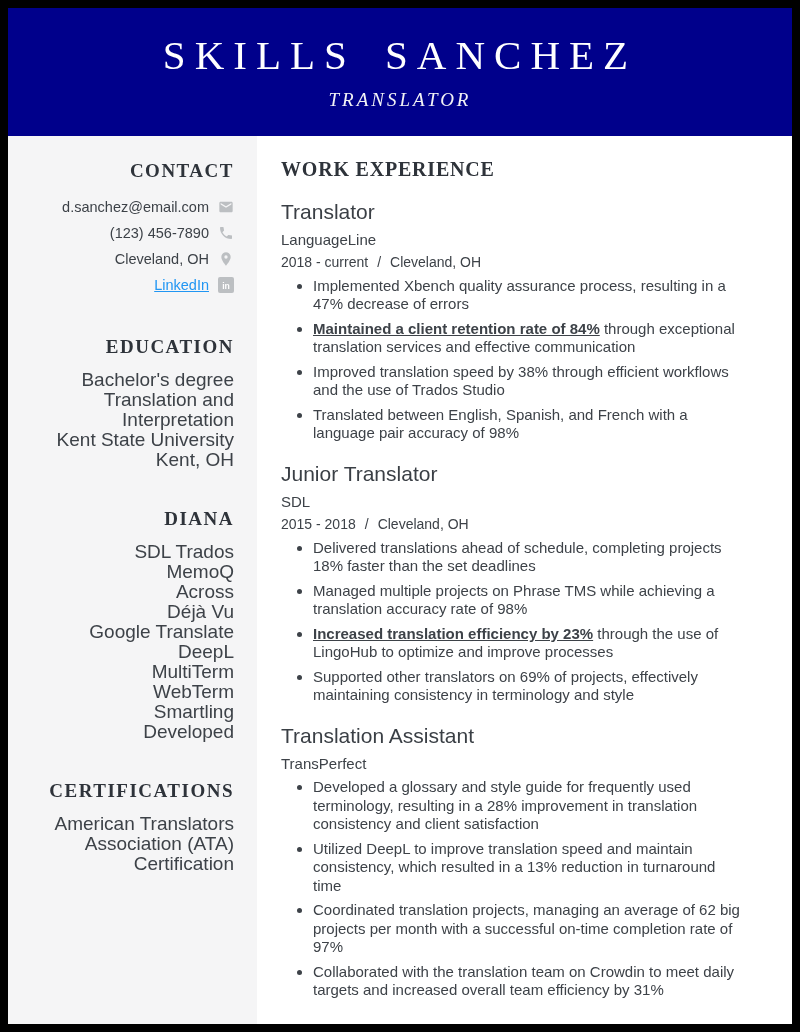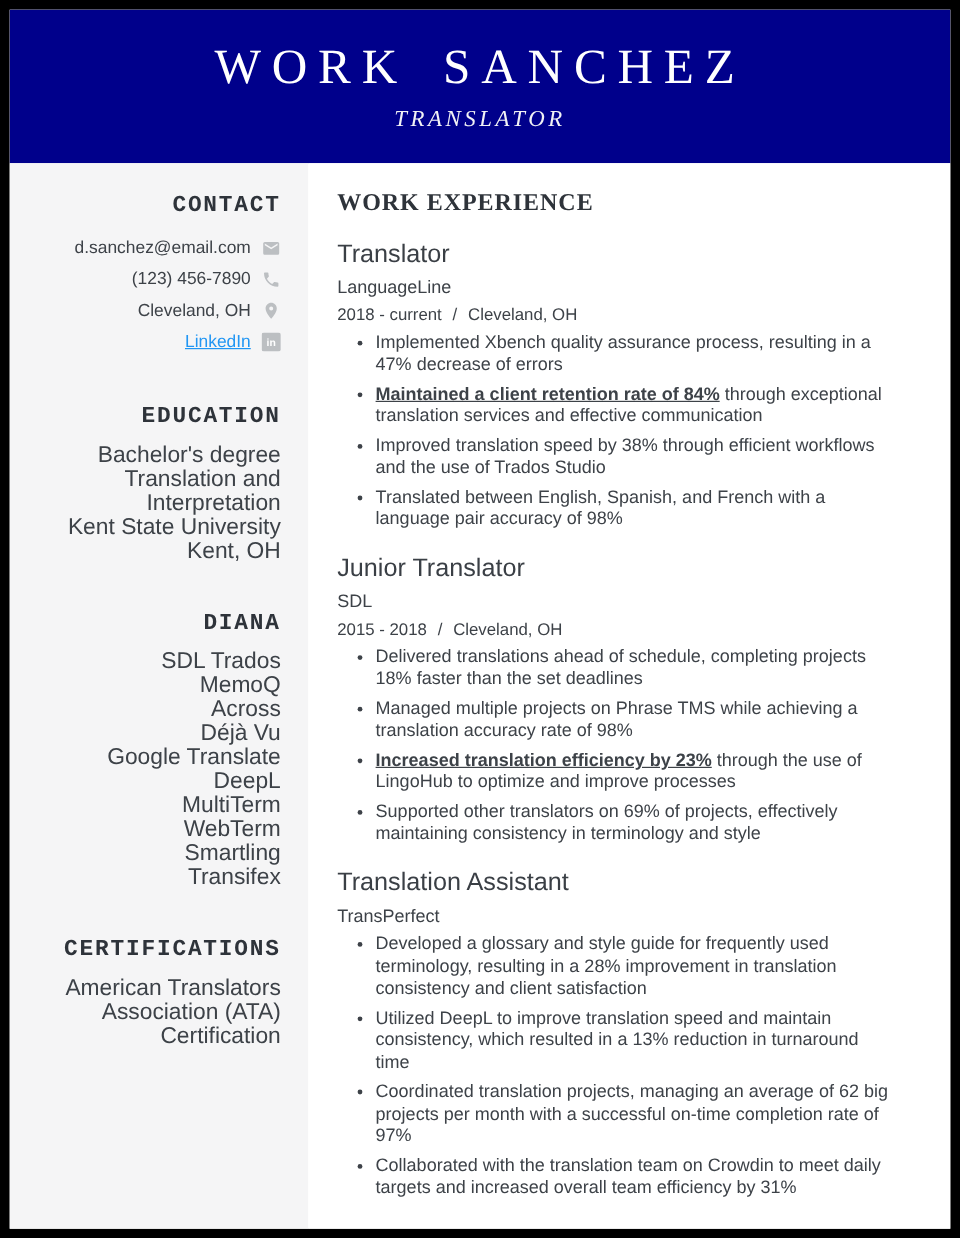--- a/index.html
+++ b/index.html
@@ -9,21 +9,21 @@
   
   .hdr{height:128px;flex:0 0 128px;background:var(--header-bg,#00008b);display:flex;flex-direction:column;align-items:center;justify-content:center;}
   .hdr-name{font-family:"Liberation Serif",serif;font-weight:400;font-size:41px;color:#fff;letter-spacing:9px;word-spacing:10px;line-height:1;margin:0 0 14px 0;}
   .hdr-title{font-family:"Liberation Serif",serif;font-style:italic;font-size:19px;color:#f2f2f5;letter-spacing:3px;line-height:1;}
 
   
   .cols{flex:1;display:flex;min-height:0;}
   .sidebar{flex:0 0 249px;width:249px;background:var(--sidebar-bg,#f5f5f6);box-sizing:border-box;padding:24px 23px 20px 14px;text-align:right;color:#3d4248;}
   .main{flex:1;background:#fff;box-sizing:border-box;padding:22px 51px 20px 24px;color:#3d4248;}
 
-  .side-h{font-family:Liberation Mono, monospace;font-weight:700;font-size:19px;letter-spacing:1.5px;color:#2e333a;margin:0 0 12px 0;}
+  .side-h{font-family:Liberation Serif, serif;font-weight:700;font-size:19px;letter-spacing:1.5px;color:#2e333a;margin:0 0 12px 0;}
   .side-section{margin-top:38px;}
   .side-section:first-child{margin-top:0;}
 
   .contact-row{display:flex;justify-content:flex-end;align-items:center;gap:8px;font-size:14.5px;line-height:26px;}
   .contact-row .link{color:var(--link-blue,#2196f3);text-decoration:underline;cursor:pointer;}
   .cicon{width:17px;height:17px;display:inline-flex;align-items:center;justify-content:center;color:var(--icon-gray,#bcbfc2);flex:0 0 17px;}
   .cicon svg{width:16px;height:16px;display:block;}
 
   .sline{font-size:19px;line-height:20px;}
 
@@ -38,21 +38,21 @@
   ul.bullets li{font-size:15px;line-height:18.5px;margin-bottom:6px;color:#3d4248;}
   ul.bullets li .em{font-weight:700;text-decoration:underline;}
 </style>
 </head>
 <body>
 
 <div class="frame">
   <div class="page">
 
     <div class="hdr">
-      <div class="hdr-name">WORK SANCHEZ</div>
+      <div class="hdr-name">SKILLS SANCHEZ</div>
       <div class="hdr-title">TRANSLATOR</div>
     </div>
 
     <div class="cols">
 
       <aside class="sidebar">
         <div class="side-section">
           <h3 class="side-h">CONTACT</h3>
           <div>
               <div class="contact-row">
@@ -106,21 +106,21 @@
           <div>
               <div class="sline">SDL Trados</div>
               <div class="sline">MemoQ</div>
               <div class="sline">Across</div>
               <div class="sline">Déjà Vu</div>
               <div class="sline">Google Translate</div>
               <div class="sline">DeepL</div>
               <div class="sline">MultiTerm</div>
               <div class="sline">WebTerm</div>
               <div class="sline">Smartling</div>
-              <div class="sline">Transifex</div>
+              <div class="sline">Developed</div>
             </div>
         </div>
 
         <div class="side-section">
           <h3 class="side-h">CERTIFICATIONS</h3>
           <div>
               <div class="sline">American Translators Association (ATA) Certification</div>
             </div>
         </div>
       </aside>

